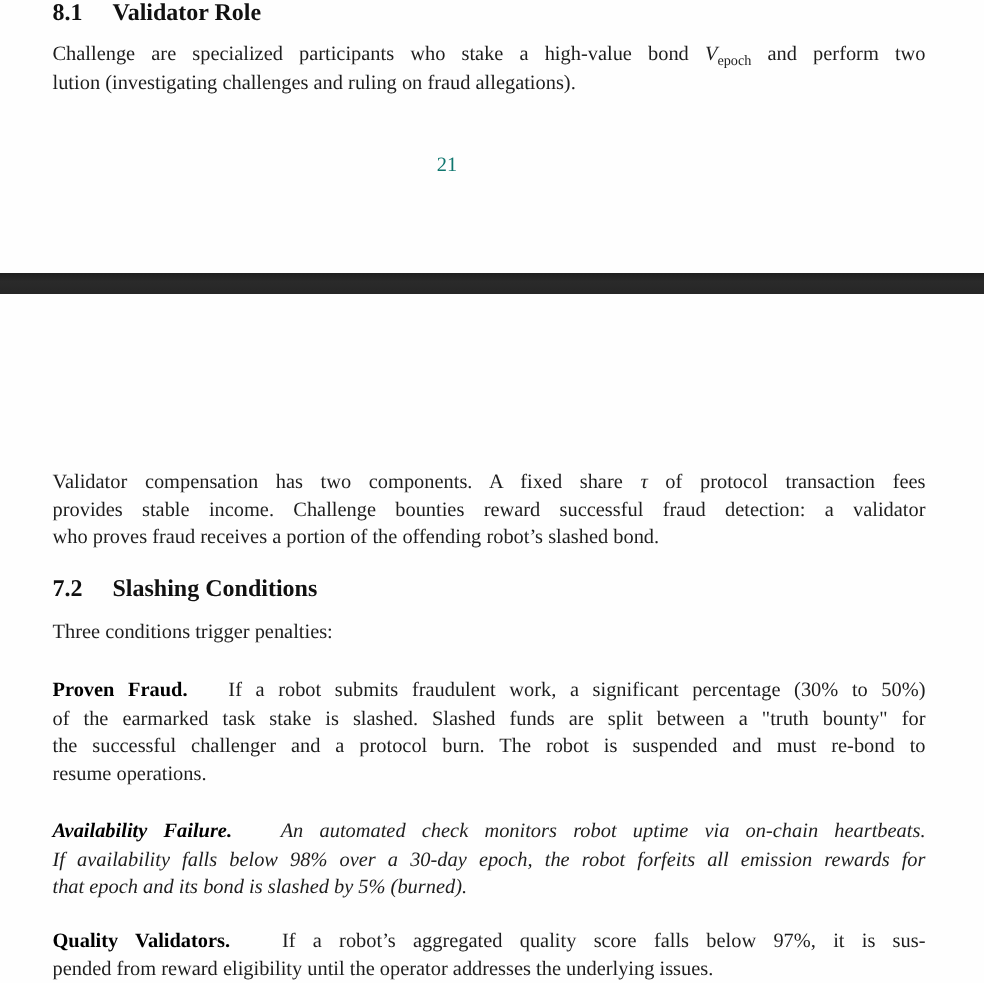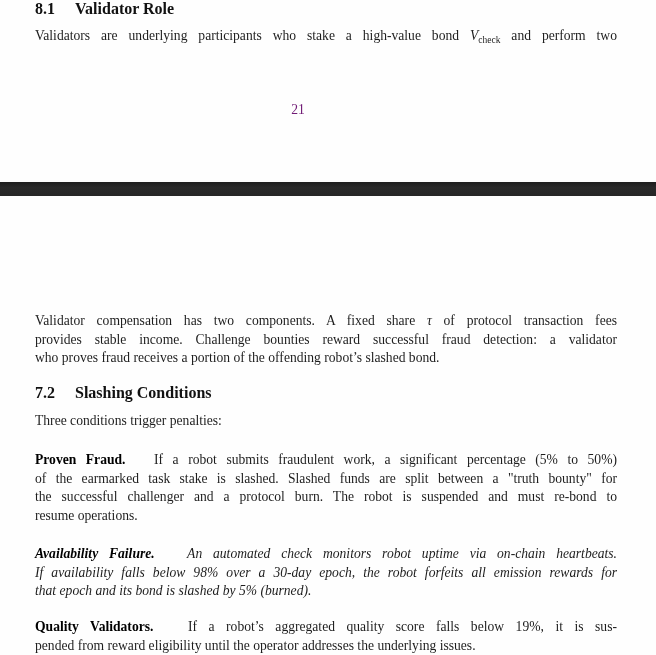--- a/index.html
+++ b/index.html
@@ -30,33 +30,34 @@
       font-size: 13.6px; line-height: 18.6px; color: #1d1d1d;
       text-align: justify;
     }
     .line { display: block; white-space: nowrap; text-align-last: justify; }
     .line.last { text-align-last: left; }
     .b { font-weight: bold; color: #000000; }
     .i { font-style: italic; }
     sub.s { font-size: 9.5px; font-style: normal; vertical-align: -3px; line-height: 0; }
     .pagenum {
       position: absolute; top: 102px; left: 0; width: 596px; text-align: center;
-      font-family: "Liberation Serif", "DejaVu Serif", serif; font-size: 13.6px; color: #701a75;
+      font-family: "Liberation Serif", "DejaVu Serif", serif; font-size: 13.6px; color: #0f766e;
     }
   </style>
 </head>
 <body>
 
 <div class="page page-top">
   <div class="h" style="top:0px;">
     <span class="num">8.1</span><span>Validator Role</span>
   </div>
 
   <div class="p" style="top:27px;">
-    <span class="line"><span>Validators are underlying participants who stake a high-value bond </span><span class="i"><span>V</span><sub class="s">check</sub></span><span> and perform two</span></span>
+    <span class="line"><span>Challenge are specialized participants who stake a high-value bond </span><span class="i"><span>V</span><sub class="s">epoch</sub></span><span> and perform two</span></span>
+    <span class="line last">lution (investigating challenges and ruling on fraud allegations).</span>
   </div>
 
   <div class="pagenum">21</div>
 </div>
 
 <div class="page-break"></div>
 
 <div class="page page-bottom">
   <div class="p" style="top:108px;">
     <span class="line"><span>Validator compensation has two components.  A fixed share </span><span class="i">τ</span><span> of protocol transaction fees</span></span>
@@ -66,29 +67,29 @@
 
   <div class="h" style="top:180px;">
     <span class="num">7.2</span><span>Slashing Conditions</span>
   </div>
 
   <div class="p" style="top:208px;">
     <span class="line last">Three conditions trigger penalties:</span>
   </div>
 
   <div class="p" style="top:247px;">
-    <span class="line"><span class="b">Proven Fraud.</span>&nbsp;&nbsp;&nbsp;<span>If a robot submits fraudulent work, a significant percentage (5% to 50%)</span></span>
+    <span class="line"><span class="b">Proven Fraud.</span>&nbsp;&nbsp;&nbsp;<span>If a robot submits fraudulent work, a significant percentage (30% to 50%)</span></span>
     <span class="line">of the earmarked task stake is slashed. Slashed funds are split between a "truth bounty" for</span>
     <span class="line">the successful challenger and a protocol burn. The robot is suspended and must re-bond to</span>
     <span class="line last">resume operations.</span>
   </div>
 
   <div class="p" style="top:341px;font-style:italic;">
     <span class="line"><span class="b">Availability Failure.</span>&nbsp;&nbsp;&nbsp;<span>An automated check monitors robot uptime via on-chain heartbeats.</span></span>
     <span class="line">If availability falls below 98% over a 30-day epoch, the robot forfeits all emission rewards for</span>
     <span class="line last">that epoch and its bond is slashed by 5% (burned).</span>
   </div>
 
   <div class="p" style="top:414px;">
-    <span class="line"><span class="b">Quality Validators.</span>&nbsp;&nbsp;&nbsp;<span>If a robot’s aggregated quality score falls below 19%, it is sus-</span></span>
+    <span class="line"><span class="b">Quality Validators.</span>&nbsp;&nbsp;&nbsp;<span>If a robot’s aggregated quality score falls below 97%, it is sus-</span></span>
     <span class="line last">pended from reward eligibility until the operator addresses the underlying issues.</span>
   </div>
 </div>
 
 </body></html>

